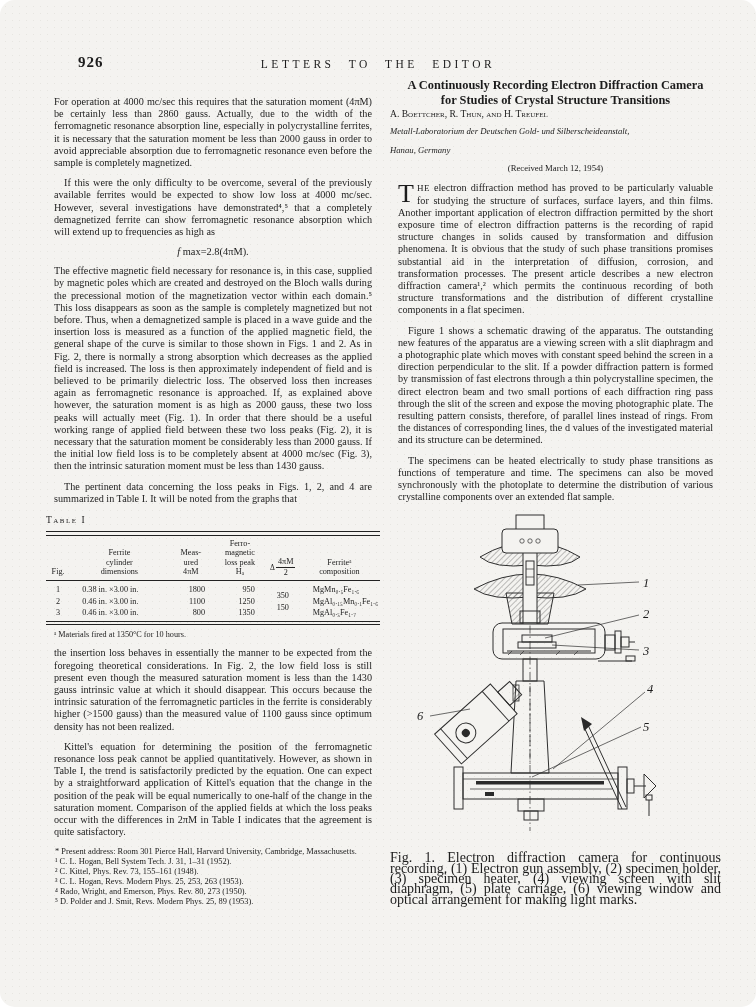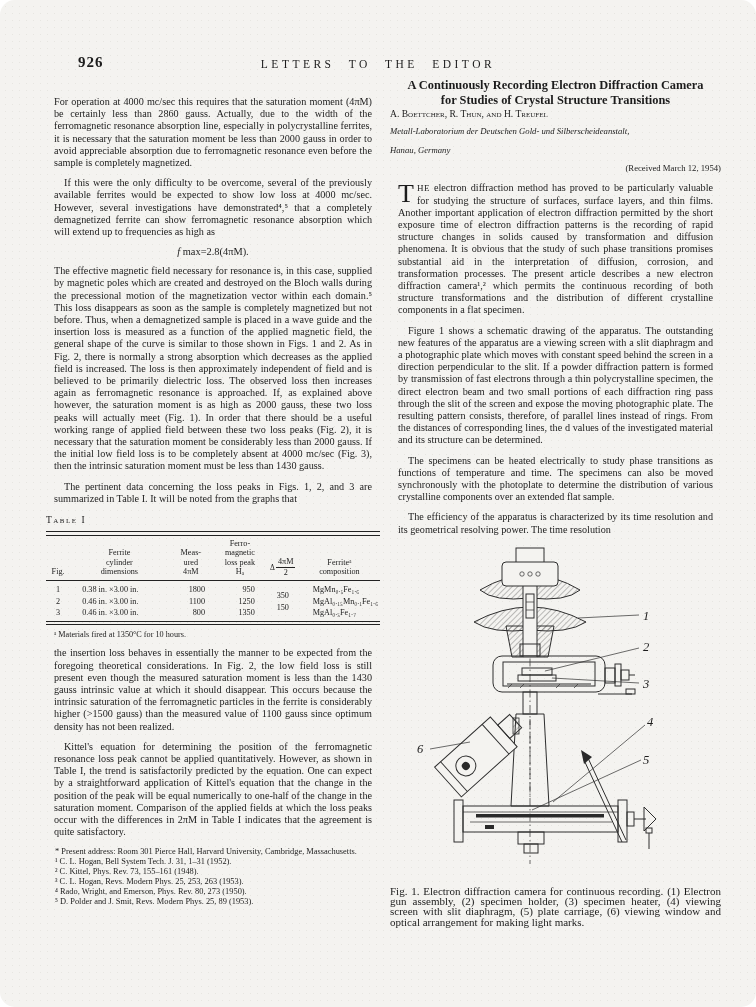--- a/index.html
+++ b/index.html
@@ -46,45 +46,45 @@
   .delta-sign{display:inline-block;vertical-align:middle;margin-right:1px;font-size:7.5px;}
   .delta-val{display:inline-block;transform:translateY(6px);}
   .tbl-footnote{font-size:8.2px;margin-top:5px;padding-left:8px;font-family:Liberation Serif, serif;}
   
   .footnotes{margin-top:9px;font-size:8.4px;line-height:10px;}
   .footnotes p{margin:0;text-align:justify;text-indent:9px;}
   
   .art-title{font-size:12.4px;font-weight:bold;text-align:center;line-height:15.2px;margin:0 14px;}
   .authors{text-align:left;font-variant:small-caps;font-size:9.6px;}
   .affiliation{text-align:left;font-style:italic;font-size:8.7px;line-height:19px;margin-top:3px;white-space:pre-line;}
-  .received{text-align:right;font-size:8.7px;margin-top:3px;margin-bottom:9px;}
+  .received{text-align:center;font-size:8.7px;margin-top:3px;margin-bottom:9px;}
   .dropcap{float:left;font-size:26px;line-height:22px;padding:1px 3px 0 0;}
   .smallcaps-lead{font-size:9px;letter-spacing:0.5px;}
   .figure-block{margin-top:4px;text-align:center;}
-  .fig-caption{font-size:11px;line-height:10.3px;text-align:justify;margin-top:5px;}
+  .fig-caption{font-size:14px;line-height:10.3px;text-align:justify;margin-top:5px;}
   svg .ln{stroke:#2e2e2e;stroke-width:1;fill:none;}
   svg .thin{stroke:#2e2e2e;stroke-width:0.7;fill:none;}
   svg .fillbg{fill:#f4f3f0;}
   svg .dark{fill:#2a2a2a;stroke:none;}
   svg text.flabel{font-family:"Liberation Serif",serif;font-style:italic;font-size:12.5px;fill:#1c1c1c;}
 </style>
 </head>
 <body>
 
 <div class="page">
 
   <div class="page-number">926</div>
   <div class="running-head">LETTERS TO THE EDITOR</div>
 
   <div class="col-left">
     <p class="body noindent">For operation at 4000 mc/sec this requires that the saturation moment (4πM) be certainly less than 2860 gauss. Actually, due to the width of the ferromagnetic resonance absorption line, especially in polycrystalline ferrites, it is necessary that the saturation moment be less than 2000 gauss in order to avoid appreciable absorption due to ferromagnetic resonance even before the sample is completely magnetized.</p>
     <p class="body">If this were the only difficulty to be overcome, several of the previously available ferrites would be expected to show low loss at 4000 mc/sec. However, several investigations have demonstrated⁴,⁵ that a completely demagnetized ferrite can show ferromagnetic resonance absorption which will extend up to frequencies as high as</p>
     <div class="equation">f max=2.8(4πM).</div>
     <p class="body noindent">The effective magnetic field necessary for resonance is, in this case, supplied by magnetic poles which are created and destroyed on the Bloch walls during the precessional motion of the magnetization vector within each domain.⁵ This loss disappears as soon as the sample is completely magnetized but not before. Thus, when a demagnetized sample is placed in a wave guide and the insertion loss is measured as a function of the applied magnetic field, the general shape of the curve is similar to those shown in Figs. 1 and 2. As in Fig. 2, there is normally a strong absorption which decreases as the applied field is increased. The loss is then approximately independent of field and is believed to be primarily dielectric loss. The observed loss then increases again as ferromagnetic resonance is approached. If, as explained above however, the saturation moment is as high as 2000 gauss, these two loss peaks will actually meet (Fig. 1). In order that there should be a useful working range of applied field between these two loss peaks (Fig. 2), it is necessary that the saturation moment be considerably less than 2000 gauss. If the initial low field loss is to be completely absent at 4000 mc/sec (Fig. 3), then the intrinsic saturation moment must be less than 1430 gauss.</p>
-    <p class="body">The pertinent data concerning the loss peaks in Figs. 1, 2, and 3 are summarized in Table I. It will be noted from the graphs that</p>
+    <p class="body">The pertinent data concerning the loss peaks in Figs. 1, 2, and 4 are summarized in Table I. It will be noted from the graphs that</p>
 
     <div class="tablewrap">
       <div class="tbl-caption">Table I</div>
       <div class="rule-double"></div>
       <table class="tbl">
         <thead>
           <tr>
             <th class="c-fig">Fig.</th>
             <th class="c-dim">Ferrite
 cylinder
@@ -150,21 +150,20 @@
   <div class="col-right">
     <div class="art-title">A Continuously Recording Electron Diffraction Camera for Studies of Crystal Structure Transitions</div>
     <div class="authors">A. Boettcher, R. Thun, and H. Treufel</div>
     <div class="affiliation">Metall-Laboratorium der Deutschen Gold- und Silberscheideanstalt,
 Hanau, Germany</div>
     <div class="received">(Received March 12, 1954)</div>
 
     <p class="body noindent"><span class="dropcap">T</span><span class="smallcaps-lead">HE</span><span> electron diffraction method has proved to be particularly valuable for studying the structure of surfaces, surface layers, and thin films. Another important application of electron diffraction permitted by the short exposure time of electron diffraction patterns is the recording of rapid structure changes in solids caused by transformation and diffusion phenomena. It is obvious that the study of such phase transitions promises substantial aid in the interpretation of diffusion, corrosion, and transformation processes. The present article describes a new electron diffraction camera¹,² which permits the continuous recording of both structure transformations and the distribution of different crystalline components in a flat specimen.</span></p>
     <p class="body">Figure 1 shows a schematic drawing of the apparatus. The outstanding new features of the apparatus are a viewing screen with a slit diaphragm and a photographic plate which moves with constant speed behind the screen in a direction perpendicular to the slit. If a powder diffraction pattern is formed by transmission of fast electrons through a thin polycrystalline specimen, the direct electron beam and two small portions of each diffraction ring pass through the slit of the screen and expose the moving photographic plate. The resulting pattern consists, therefore, of parallel lines instead of rings. From the distances of corresponding lines, the d values of the investigated material and its structure can be determined.</p>
     <p class="body">The specimens can be heated electrically to study phase transitions as functions of temperature and time. The specimens can also be moved synchronously with the photoplate to determine the distribution of various crystalline components over an extended flat sample.</p>
-    <p class="body">The efficiency of the apparatus is characterized by its time resolution and its geometrical resolving power. The time resolution</p>
 
     <div class="figure-block">
       <svg width="331" height="333" viewBox="0 0 331 333">
         <defs>
           <pattern id="hatch" width="4" height="4" patternUnits="userSpaceOnUse" patternTransform="rotate(45)">
             <line x1="0" y1="0" x2="0" y2="4" stroke="#4a4a4a" stroke-width="0.7"></line>
           </pattern>
         </defs>
 
         <line class="thin" x1="140" y1="6" x2="140" y2="320" stroke-dasharray="8 3 1.5 3"></line>

